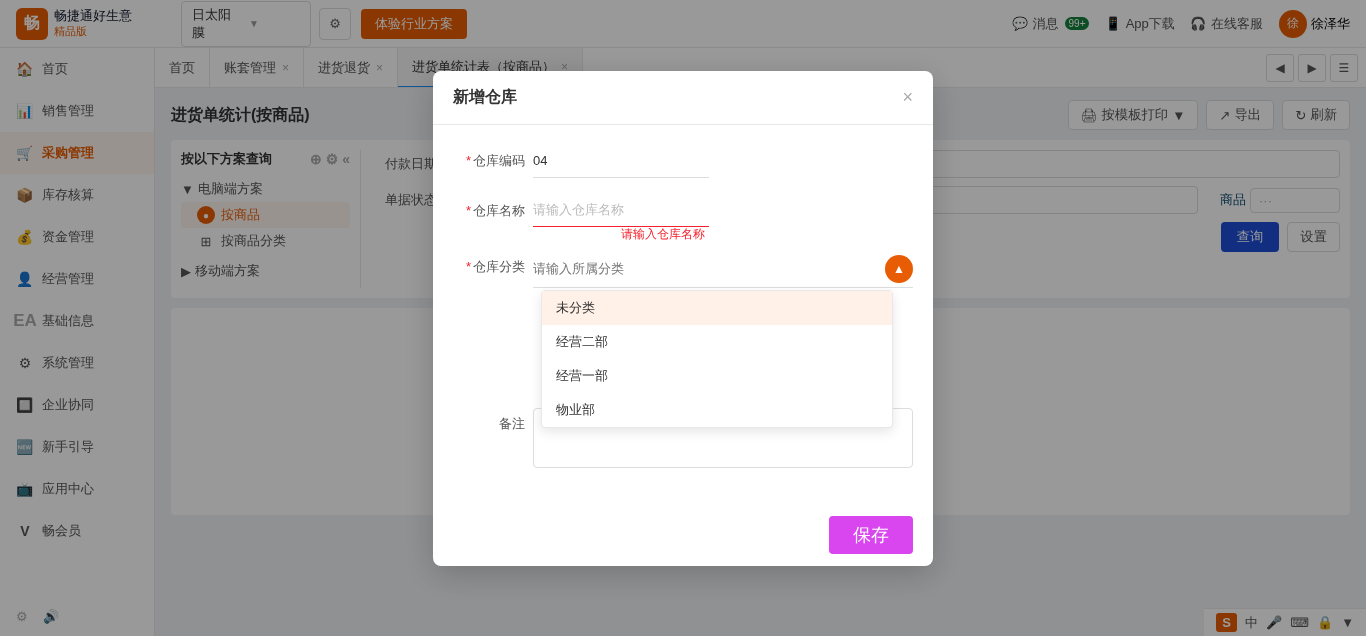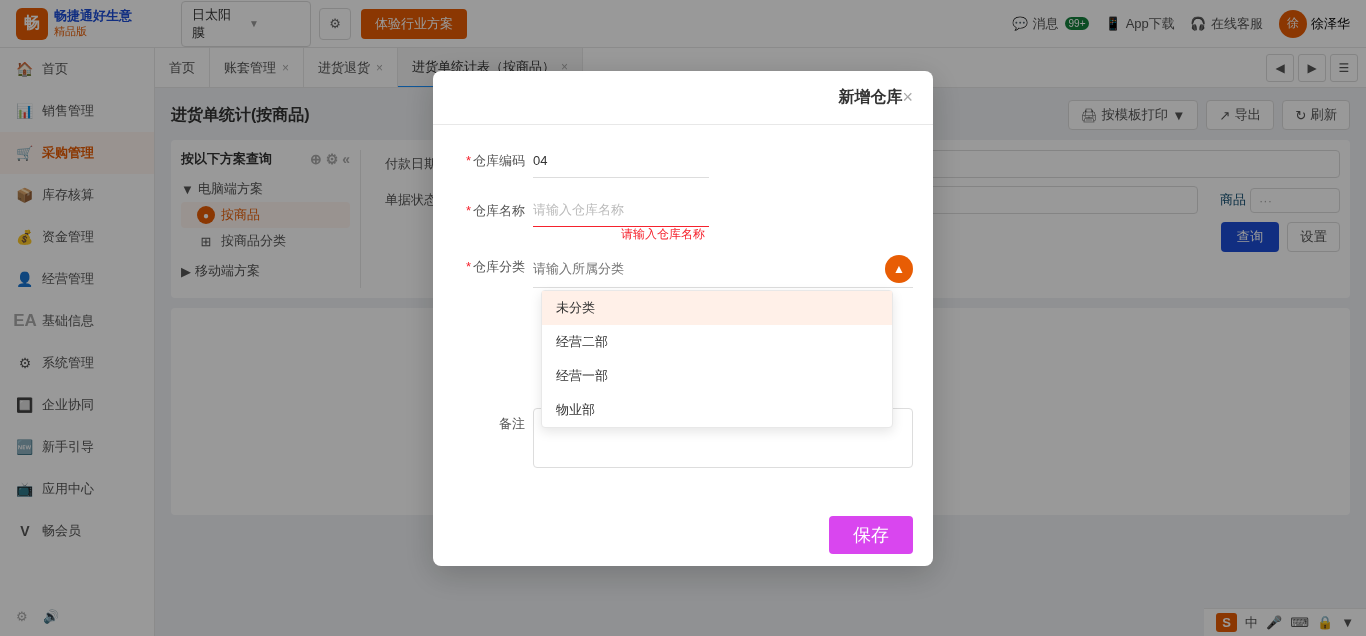--- a/index.html
+++ b/index.html
@@ -23,21 +23,21 @@
       flex-shrink: 0;
     }
     .logo-icon {
       width: 32px; height: 32px;
       background: #e85d04;
       border-radius: 6px;
       display: flex; align-items: center; justify-content: center;
       color: #fff; font-weight: bold; font-size: 16px;
       margin-right: 6px;
     }
-    .logo-text { font-size: 13px; color: #1d4ed8; line-height: 1.2; font-weight: bold; }
+    .logo-text { font-size: 13px; color: #0f172a; line-height: 1.2; }
     .logo-sub { font-size: 11px; color: #e85d04; }
     .store-selector {
       display: flex; align-items: center;
       border: 1px solid #ddd; border-radius: 4px;
       padding: 4px 10px; margin-left: 10px;
       min-width: 130px; cursor: pointer;
       background: #fff;
     }
     .store-selector span { flex: 1; color: #333; }
     .store-selector .arrow { color: #999; font-size: 10px; margin-left: 6px; }
@@ -255,21 +255,21 @@
     
     .modal {
       background: #fff;
       border-radius: 8px;
       width: 500px;
       box-shadow: 0 8px 32px rgba(0,0,0,0.2);
       position: relative;
       z-index: 101;
     }
     .modal-header {
-      display: flex; align-items: center; justify-content: flex-end;
+      display: flex; align-items: center; justify-content: space-between;
       padding: 16px 20px;
       border-bottom: 1px solid #e8e8e8;
     }
     .modal-title { font-size: 16px; font-weight: bold; color: #333; }
     .modal-close { cursor: pointer; color: #aaa; font-size: 18px; }
     .modal-body { padding: 20px; }
     .form-row {
       display: flex; align-items: flex-start;
       margin-bottom: 16px; position: relative;
     }

